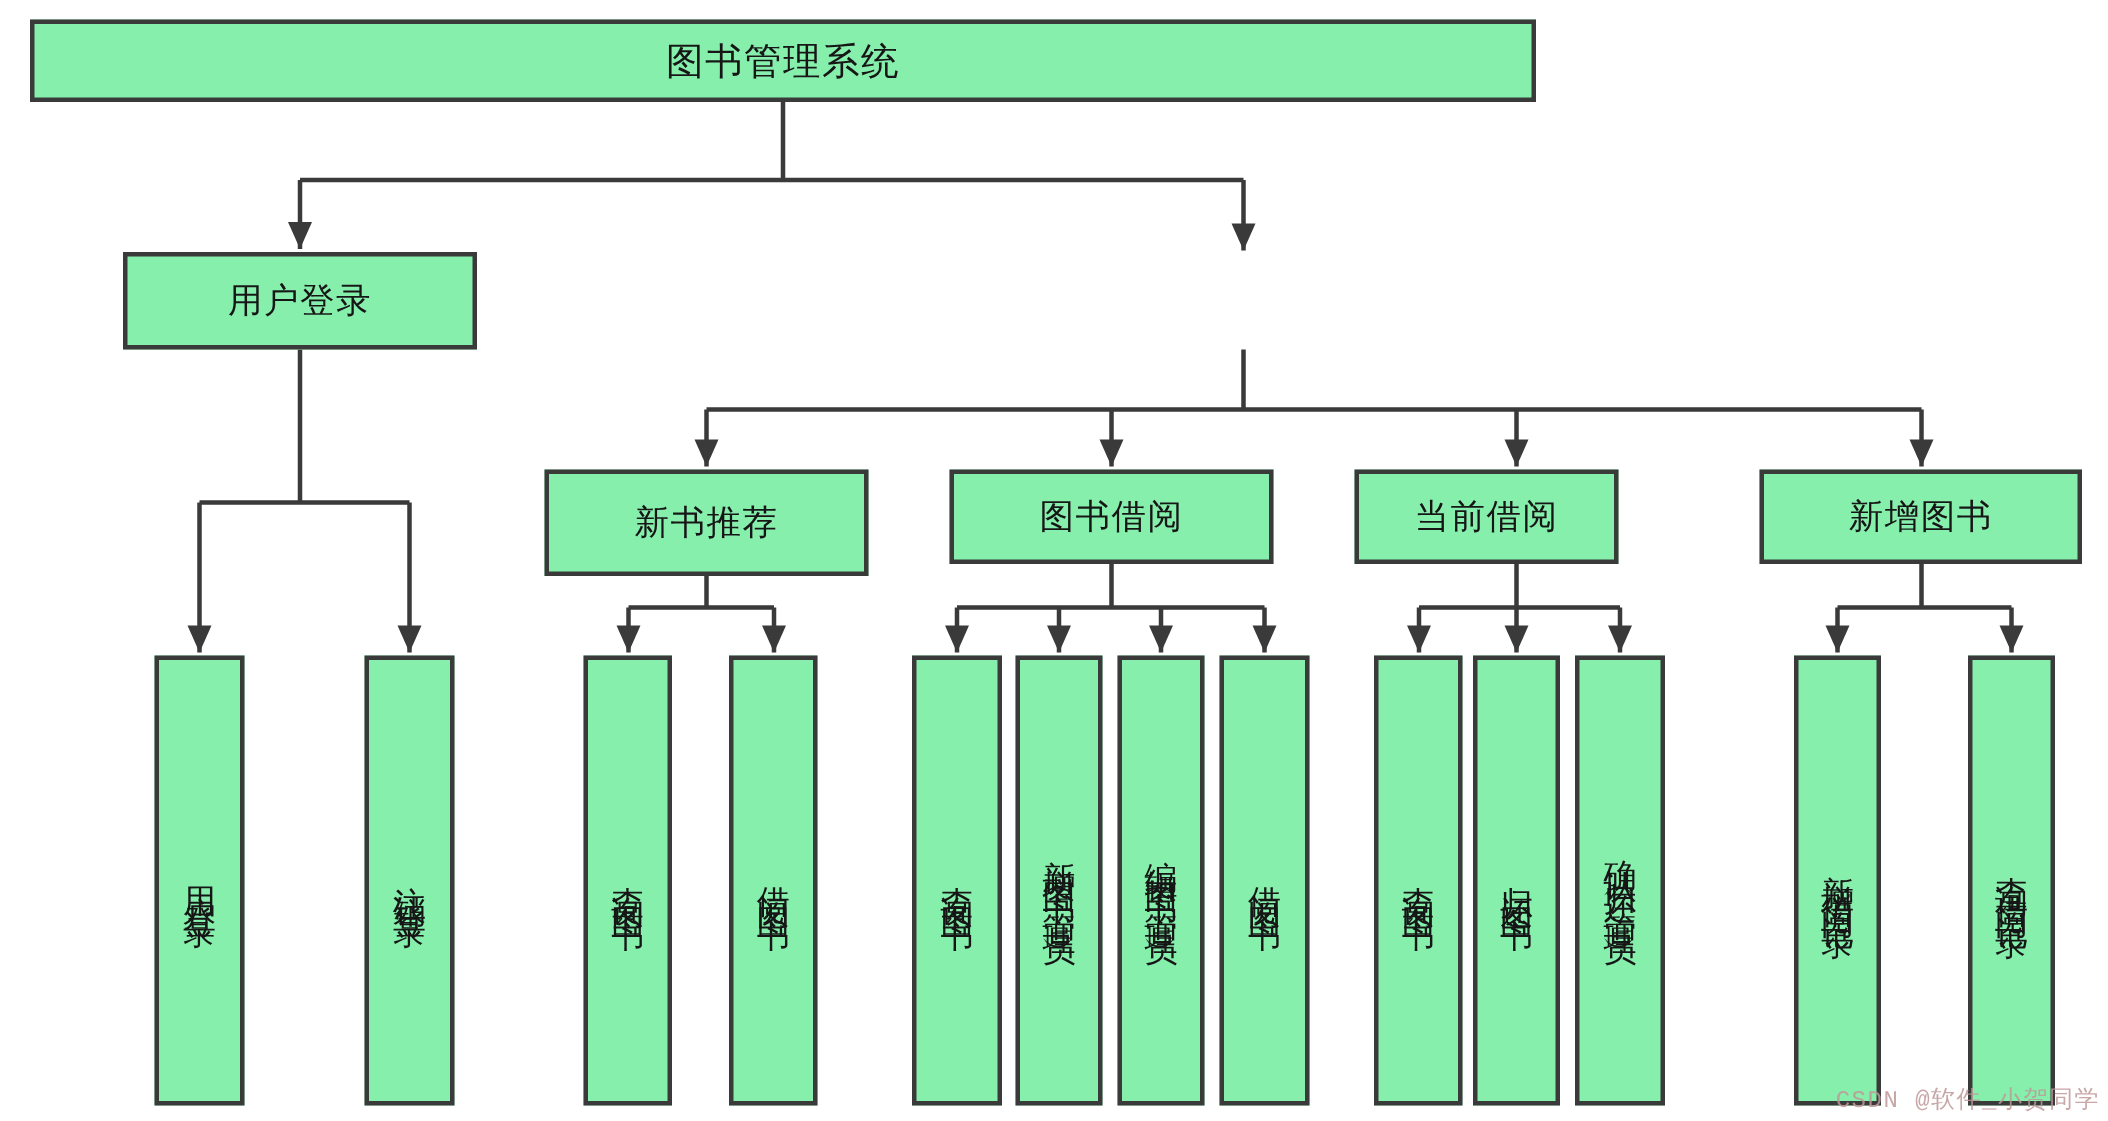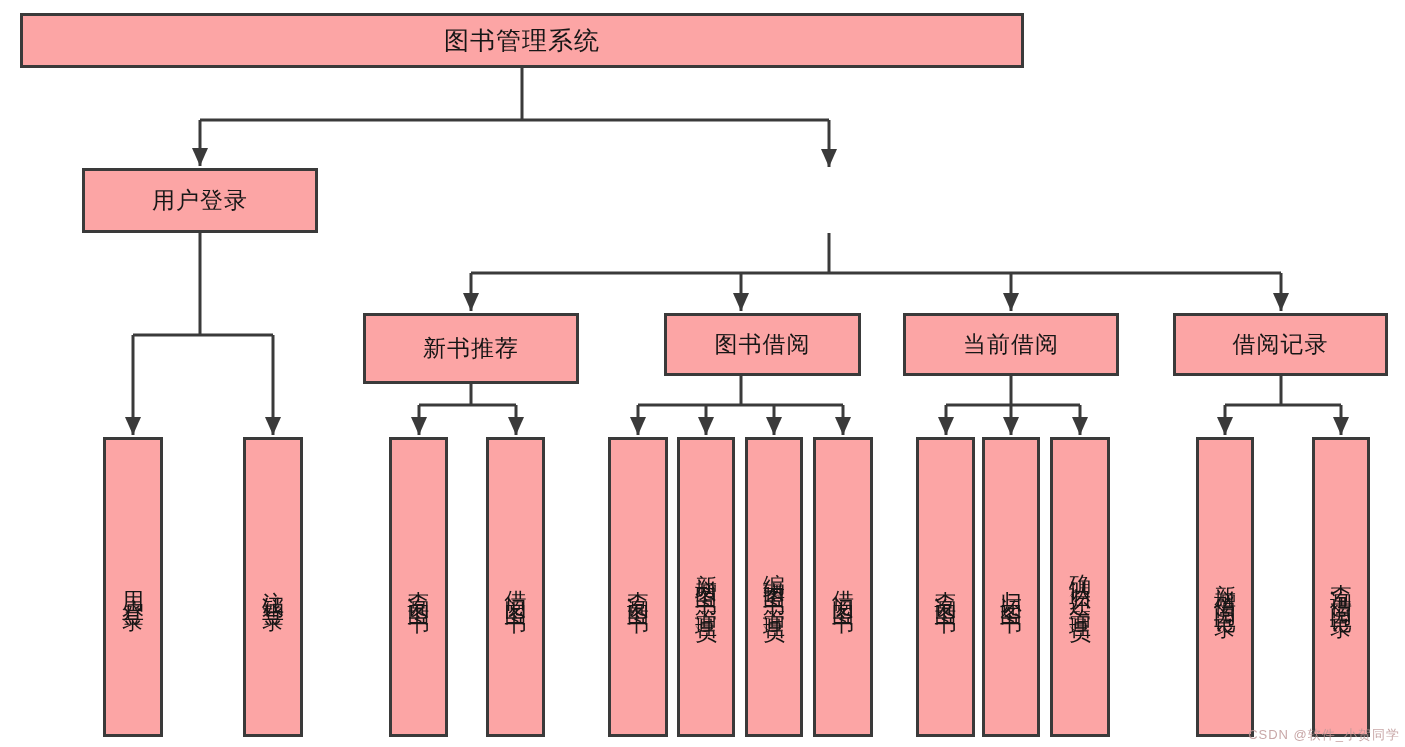--- a/index.html
+++ b/index.html
@@ -2,32 +2,32 @@
 <html><head>
 <meta charset="utf-8">
 <style>
   html,body{margin:0;padding:0;background:#ffffff;}
   body{font-family:"Liberation Sans","DejaVu Sans",sans-serif;}
   .canvas{
     position:relative;width:1405px;height:747px;background:#ffffff;overflow:hidden;
   }
   .connectors{position:absolute;left:0;top:0;width:1405px;height:747px;}
   .box{
-    position:absolute;background:#fca5a5;border:3px solid #3a3a3a;box-sizing:border-box;
+    position:absolute;background:#86efac;border:3px solid #3a3a3a;box-sizing:border-box;
     display:flex;align-items:center;justify-content:center;color:#161616;
   }
   .h{font-size:23px;letter-spacing:1px;white-space:nowrap;}
   .root{font-size:25px;}
   .v .vtext{
     writing-mode:vertical-rl;text-orientation:mixed;
     font-size:22px;letter-spacing:7px;line-height:1;color:#161616;
   }
   .watermark{
-    position:absolute;right:5px;bottom:3px;font-size:13px;letter-spacing:1px;
-    color:rgba(190,152,152,0.85);white-space:nowrap;
+    position:absolute;right:5px;bottom:3px;font-size:16px;letter-spacing:1px;
+    color:rgba(190,152,152,0.85);white-space:nowrap;font-family:Liberation Mono, monospace;
   }
 </style>
 </head>
 <body>
 
 <div class="canvas">
 
   <svg class="connectors" viewBox="0 0 1405 747" xmlns="http://www.w3.org/2000/svg">
     <defs>
       <marker id="ah" markerUnits="userSpaceOnUse" markerWidth="22" markerHeight="20" refX="19" refY="9" orient="auto">
@@ -62,23 +62,23 @@
     <path d="M1080 405 V435" stroke="#3a3a3a" stroke-width="3" fill="none" marker-end="url(#ah)"></path>
     <path d="M1225 405 V435" stroke="#3a3a3a" stroke-width="3" fill="none" marker-end="url(#ah)"></path>
     <path d="M1341 405 V435" stroke="#3a3a3a" stroke-width="3" fill="none" marker-end="url(#ah)"></path>
   </svg>
 
   <div class="box h root" style="left:20px;top:13px;width:1004px;height:55px">图书管理系统</div>
 
   <div class="box h" style="left:82px;top:168px;width:236px;height:65px">用户登录</div>
 
   <div class="box h" style="left:363px;top:313px;width:216px;height:71px">新书推荐</div>
-  <div class="box h" style="left:664px;top:313px;width:197px;height:63px">图书借阅</div>
-  <div class="box h" style="left:903px;top:313px;width:216px;height:63px">当前借阅</div>
-  <div class="box h" style="left:1173px;top:313px;width:215px;height:63px">借阅记录</div>
+  <div class="box h" style="left:633px;top:313px;width:216px;height:63px">图书借阅</div>
+  <div class="box h" style="left:903px;top:313px;width:176px;height:63px">当前借阅</div>
+  <div class="box h" style="left:1173px;top:313px;width:215px;height:63px">新增图书</div>
 
   <div class="box v" style="left:103px;top:437px;width:60px;height:300px">
     <span class="vtext">用户登录</span>
   </div>
   <div class="box v" style="left:243px;top:437px;width:60px;height:300px">
     <span class="vtext">注销登录</span>
   </div>
 
   <div class="box v" style="left:389px;top:437px;width:59px;height:300px">
     <span class="vtext">查询图书</span>

